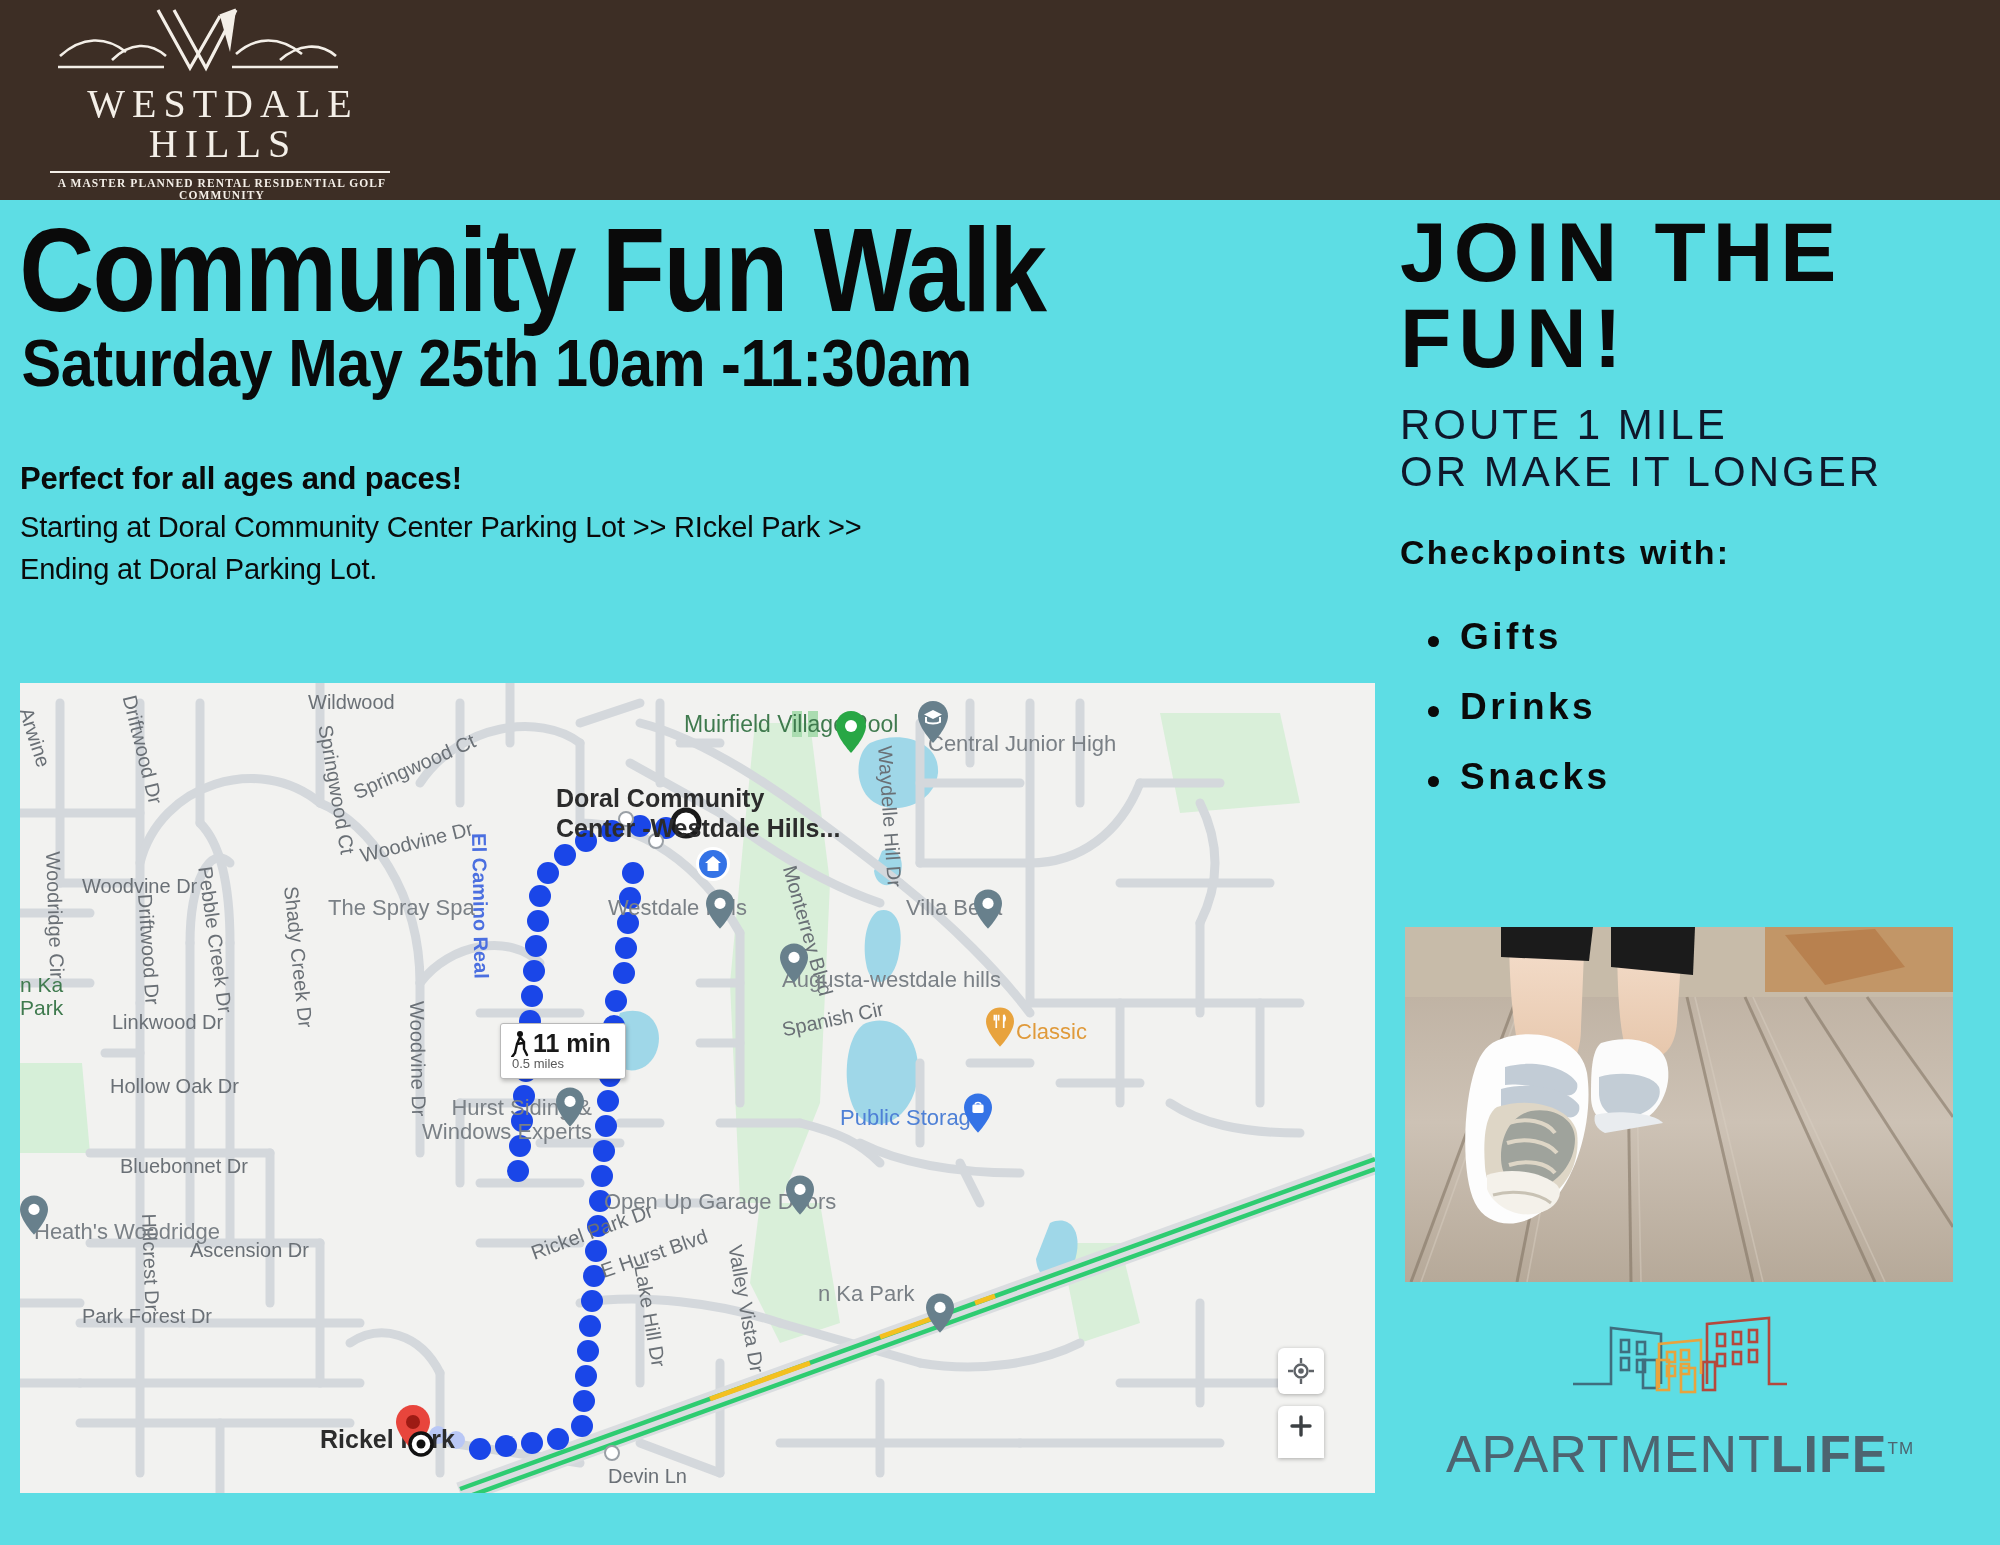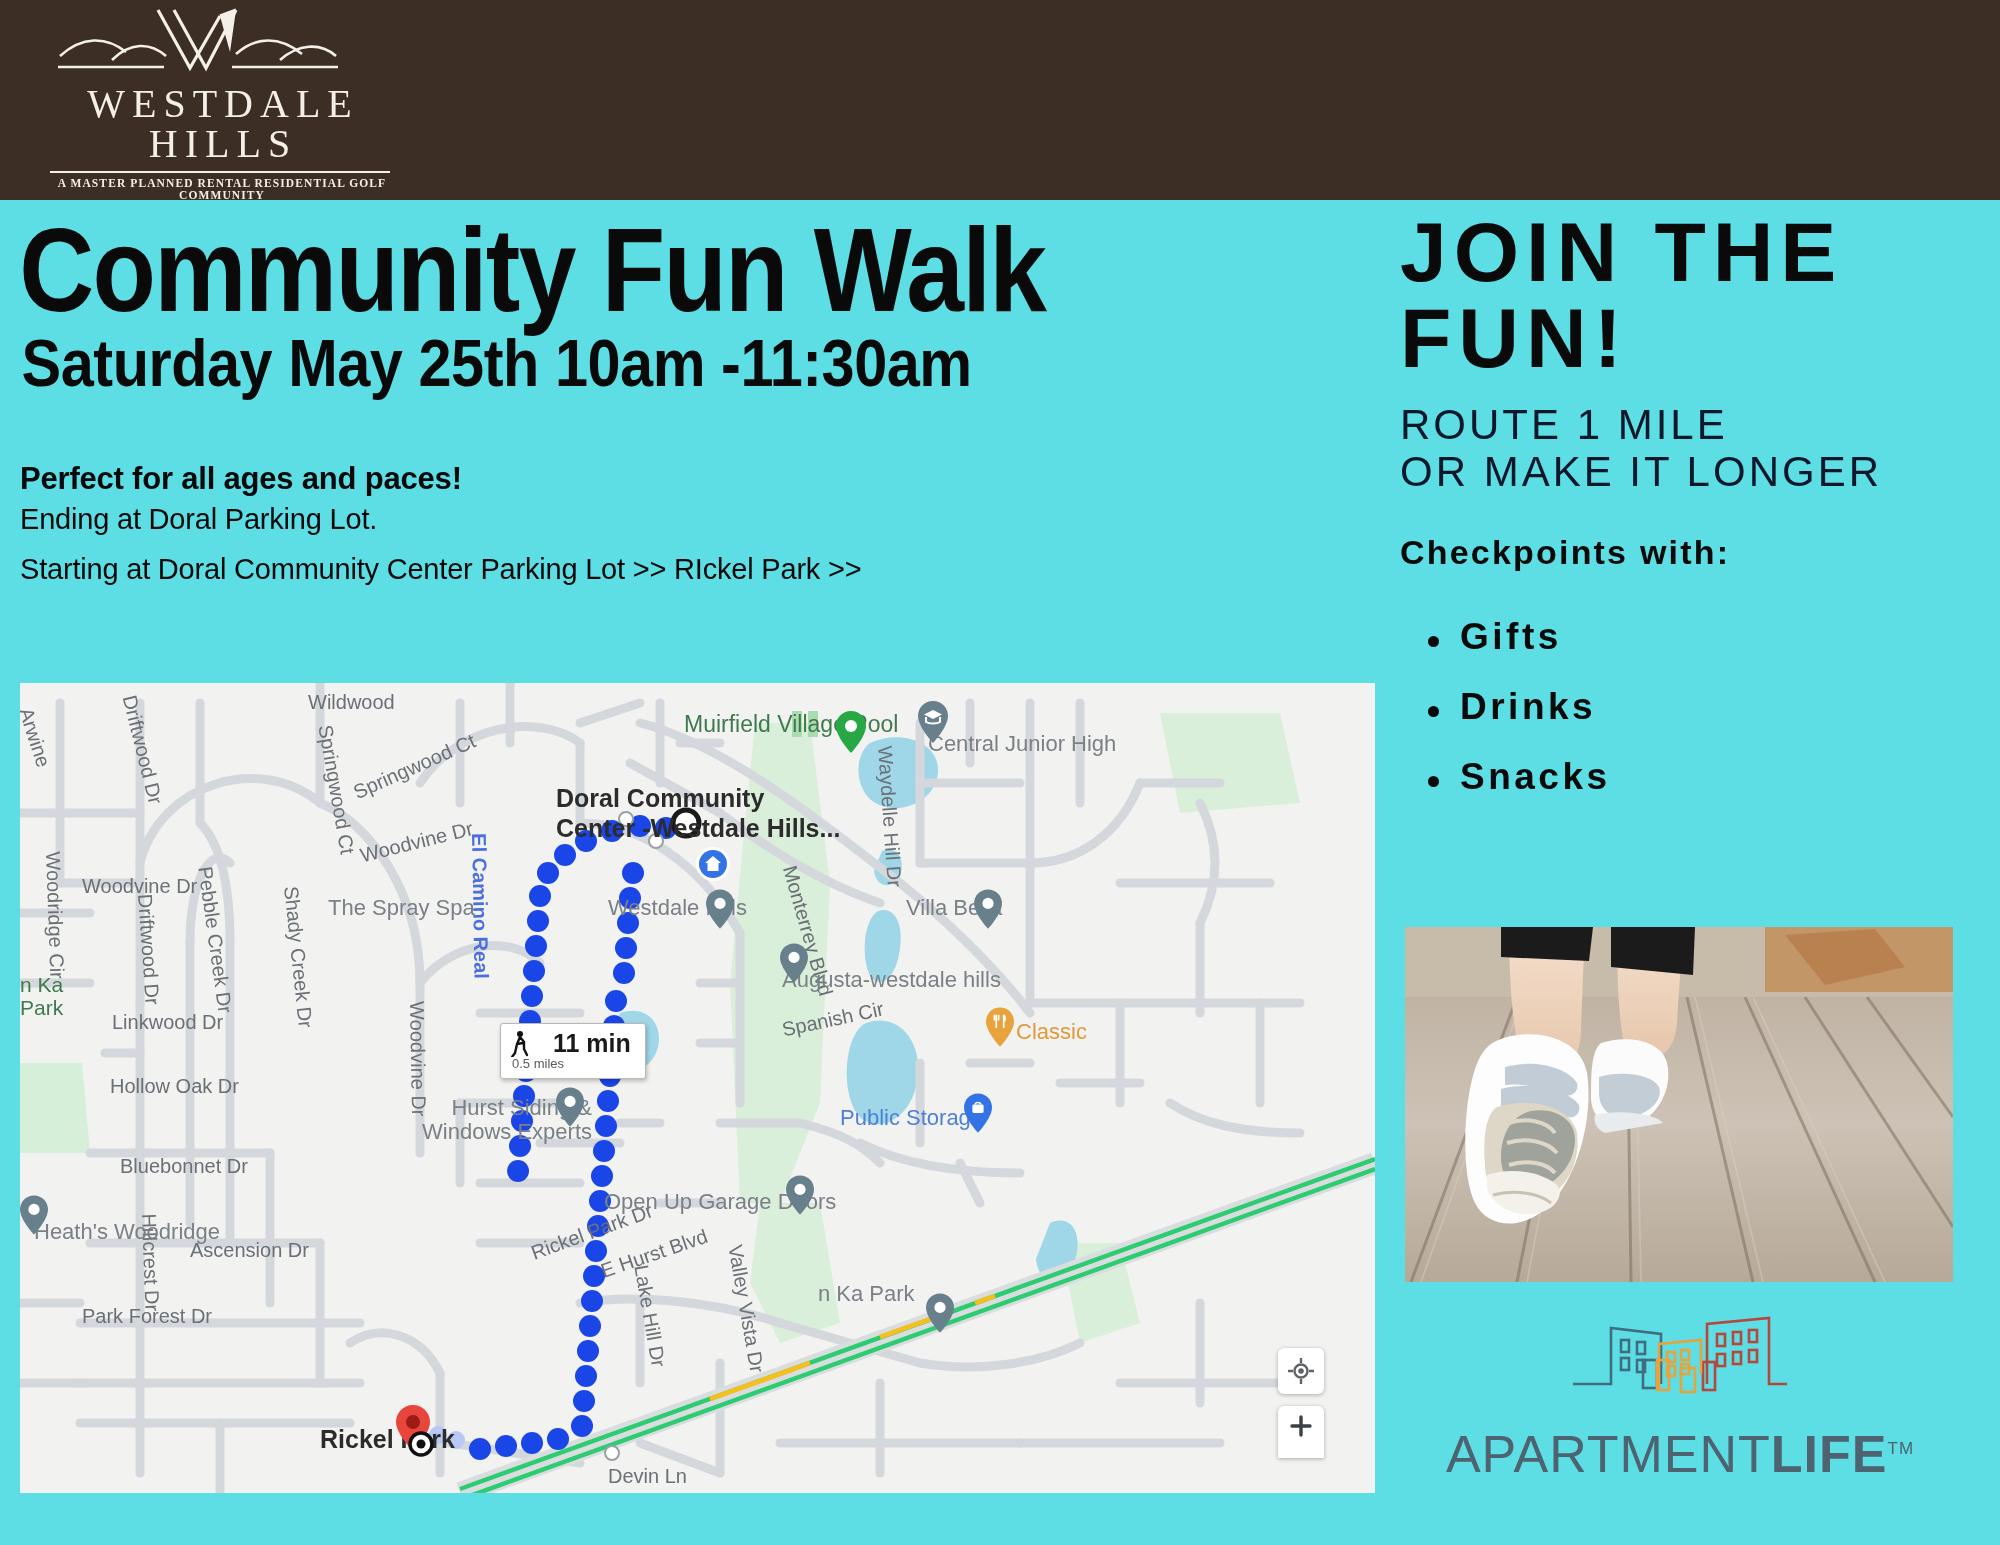--- a/index.html
+++ b/index.html
@@ -127,21 +127,21 @@
   .badge {
     position: absolute;
     background: #ffffff;
     border: 1px solid #b9b9b9;
     border-radius: 3px;
     box-shadow: 1px 2px 4px rgba(0,0,0,.25);
     padding: 5px 14px 7px 10px;
     display: flex;
     flex-direction: column;
   }
-  .badge-row { display: flex; align-items: center; gap: 24px; }
+  .badge-row { display: flex; align-items: center; gap: 4px; }
   .badge-min { font-size: 25px; font-weight: 700; color: #1a1a1a; }
   .badge-dist { font-size: 13px; color: #5a5a5a; margin-top: -2px; margin-left: 1px;}
   .ctrl {
     position: absolute;
     width: 46px; height: 46px;
     background: #fff;
     border-radius: 6px;
     box-shadow: 0 1px 4px rgba(0,0,0,.3);
     display: flex; align-items: center; justify-content: center;
   }
@@ -258,22 +258,22 @@
     <div class="logo-name">WESTDALE HILLS</div>
     <div class="logo-rule"></div>
     <div class="logo-tag">A MASTER PLANNED RENTAL RESIDENTIAL GOLF COMMUNITY</div>
   </div>
 </div>
 
 <div class="left">
   <div class="title">Community Fun Walk</div>
   <div class="subtitle">Saturday May 25th 10am -11:30am</div>
   <div class="lead">Perfect for all ages and paces!</div>
+  <div class="route-line">Starting at Doral Community Center Parking Lot &gt;&gt; RIckel Park &gt;&gt;</div>
   <div class="route-line" style="padding-top:2px">Ending at Doral Parking Lot.</div>
-  <div class="route-line">Starting at Doral Community Center Parking Lot &gt;&gt; RIckel Park &gt;&gt;</div>
 </div>
 
 <div class="map-wrap">
   <svg class="map-svg" width="1355" height="810" viewBox="0 0 1355 810">
     <rect x="0" y="0" width="1355" height="810" fill="#f2f2f0"></rect>
 
     <path d="M0 380 L62 380 L70 470 L0 470 Z" fill="#d6efd8"></path>
     <path d="M735 40 L790 40 L810 200 L800 420 L760 520 L720 520 L710 300 L725 140 Z" fill="#d9efd9"></path>
     <path d="M740 520 L800 520 L820 640 L760 660 L730 600 Z" fill="#d9efd9"></path>
     <path d="M1040 560 L1100 560 L1120 640 L1060 660 Z" fill="#d9efd9"></path>

